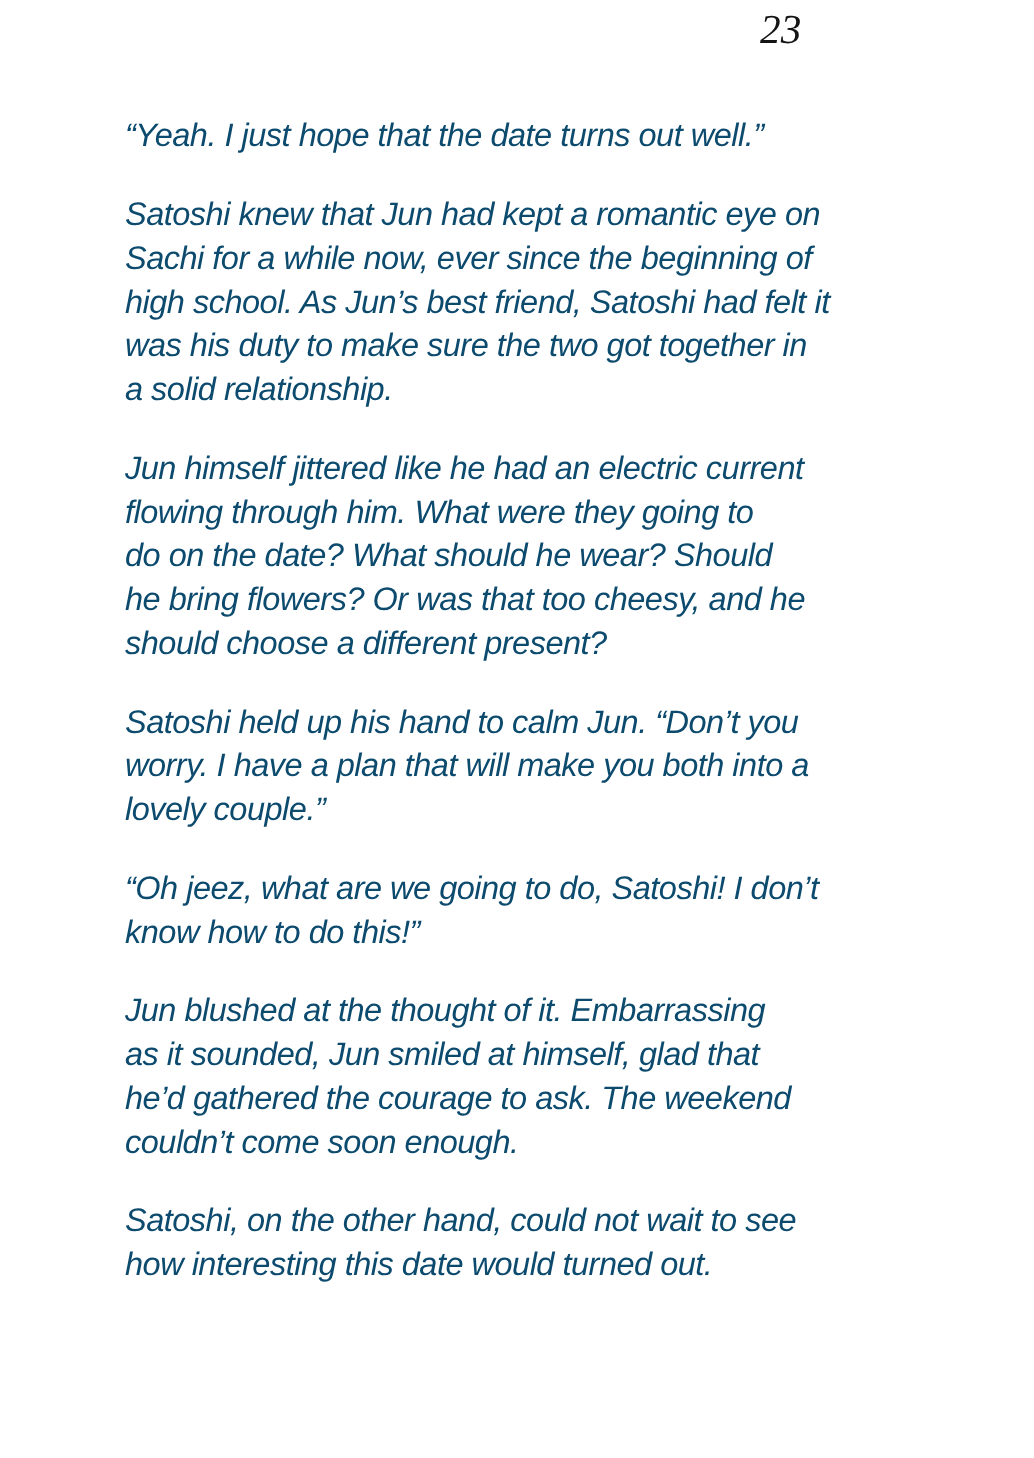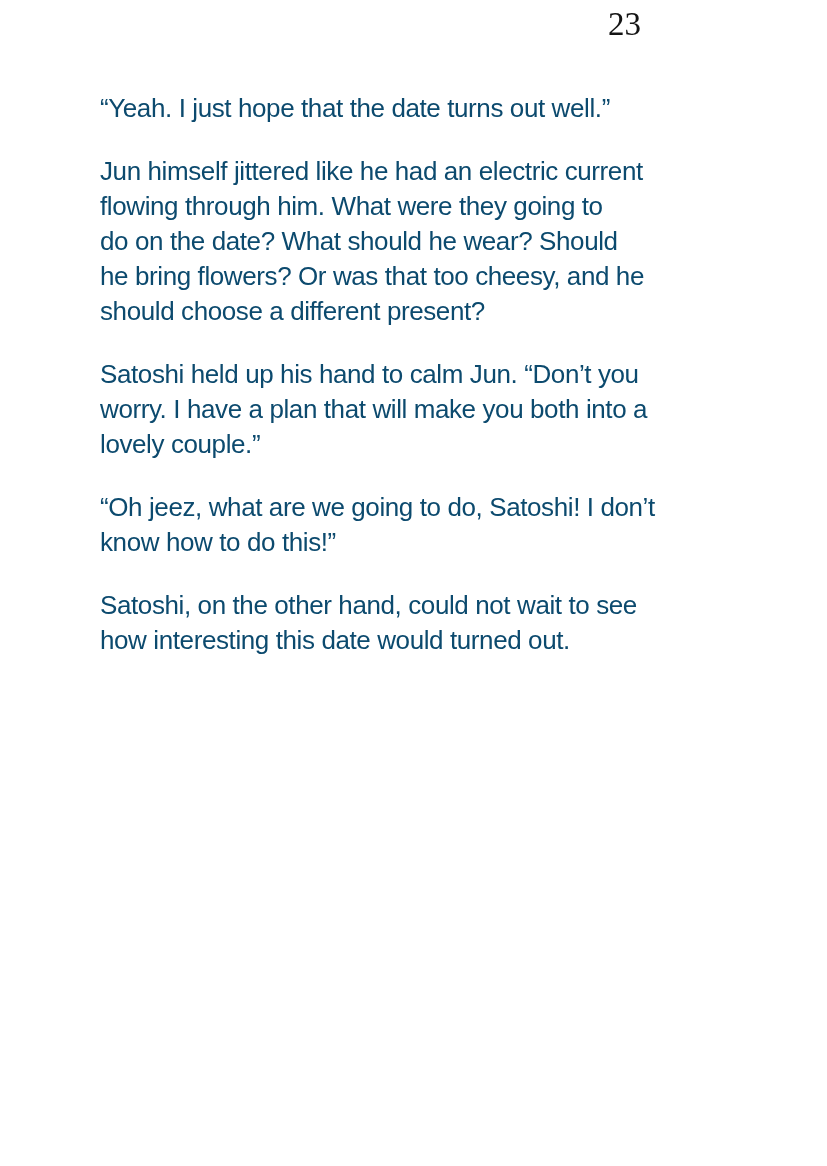--- a/index.html
+++ b/index.html
@@ -6,20 +6,21 @@
     margin: 0;
     padding: 0;
     background: #ffffff;
   }
   .page {
     position: relative;
     width: 679px;
     height: 1166px;
     background: #ffffff;
     overflow: hidden;
+    font-style: italic;
   }
   .page-number {
     position: absolute;
     top: 6px;
     right: 38px;
     font-family: "Liberation Serif", serif;
     font-size: 33px;
     color: #141414;
   }
   .content {
@@ -39,26 +40,35 @@
   }
 </style>
 </head>
 <body>
 
 <div class="page">
   <div class="page-number">23</div>
 
   <div class="content">
     <p>“Yeah. I just hope that the date turns out well.”</p>
+    <p>Satoshi knew that Jun had kept a romantic eye on
+Sachi for a while now, ever since the beginning of
+high school. As Jun’s best friend, Satoshi had felt it
+was his duty to make sure the two got together in
+a solid relationship.</p>
     <p>Jun himself jittered like he had an electric current
 flowing through him. What were they going to
 do on the date? What should he wear? Should
 he bring flowers? Or was that too cheesy, and he
 should choose a different present?</p>
     <p>Satoshi held up his hand to calm Jun. “Don’t you
 worry. I have a plan that will make you both into a
 lovely couple.”</p>
     <p>“Oh jeez, what are we going to do, Satoshi! I don’t
 know how to do this!”</p>
+    <p>Jun blushed at the thought of it. Embarrassing
+as it sounded, Jun smiled at himself, glad that
+he’d gathered the courage to ask. The weekend
+couldn’t come soon enough.</p>
     <p>Satoshi, on the other hand, could not wait to see
 how interesting this date would turned out.</p>
   </div>
 </div>
 
 </body></html>

